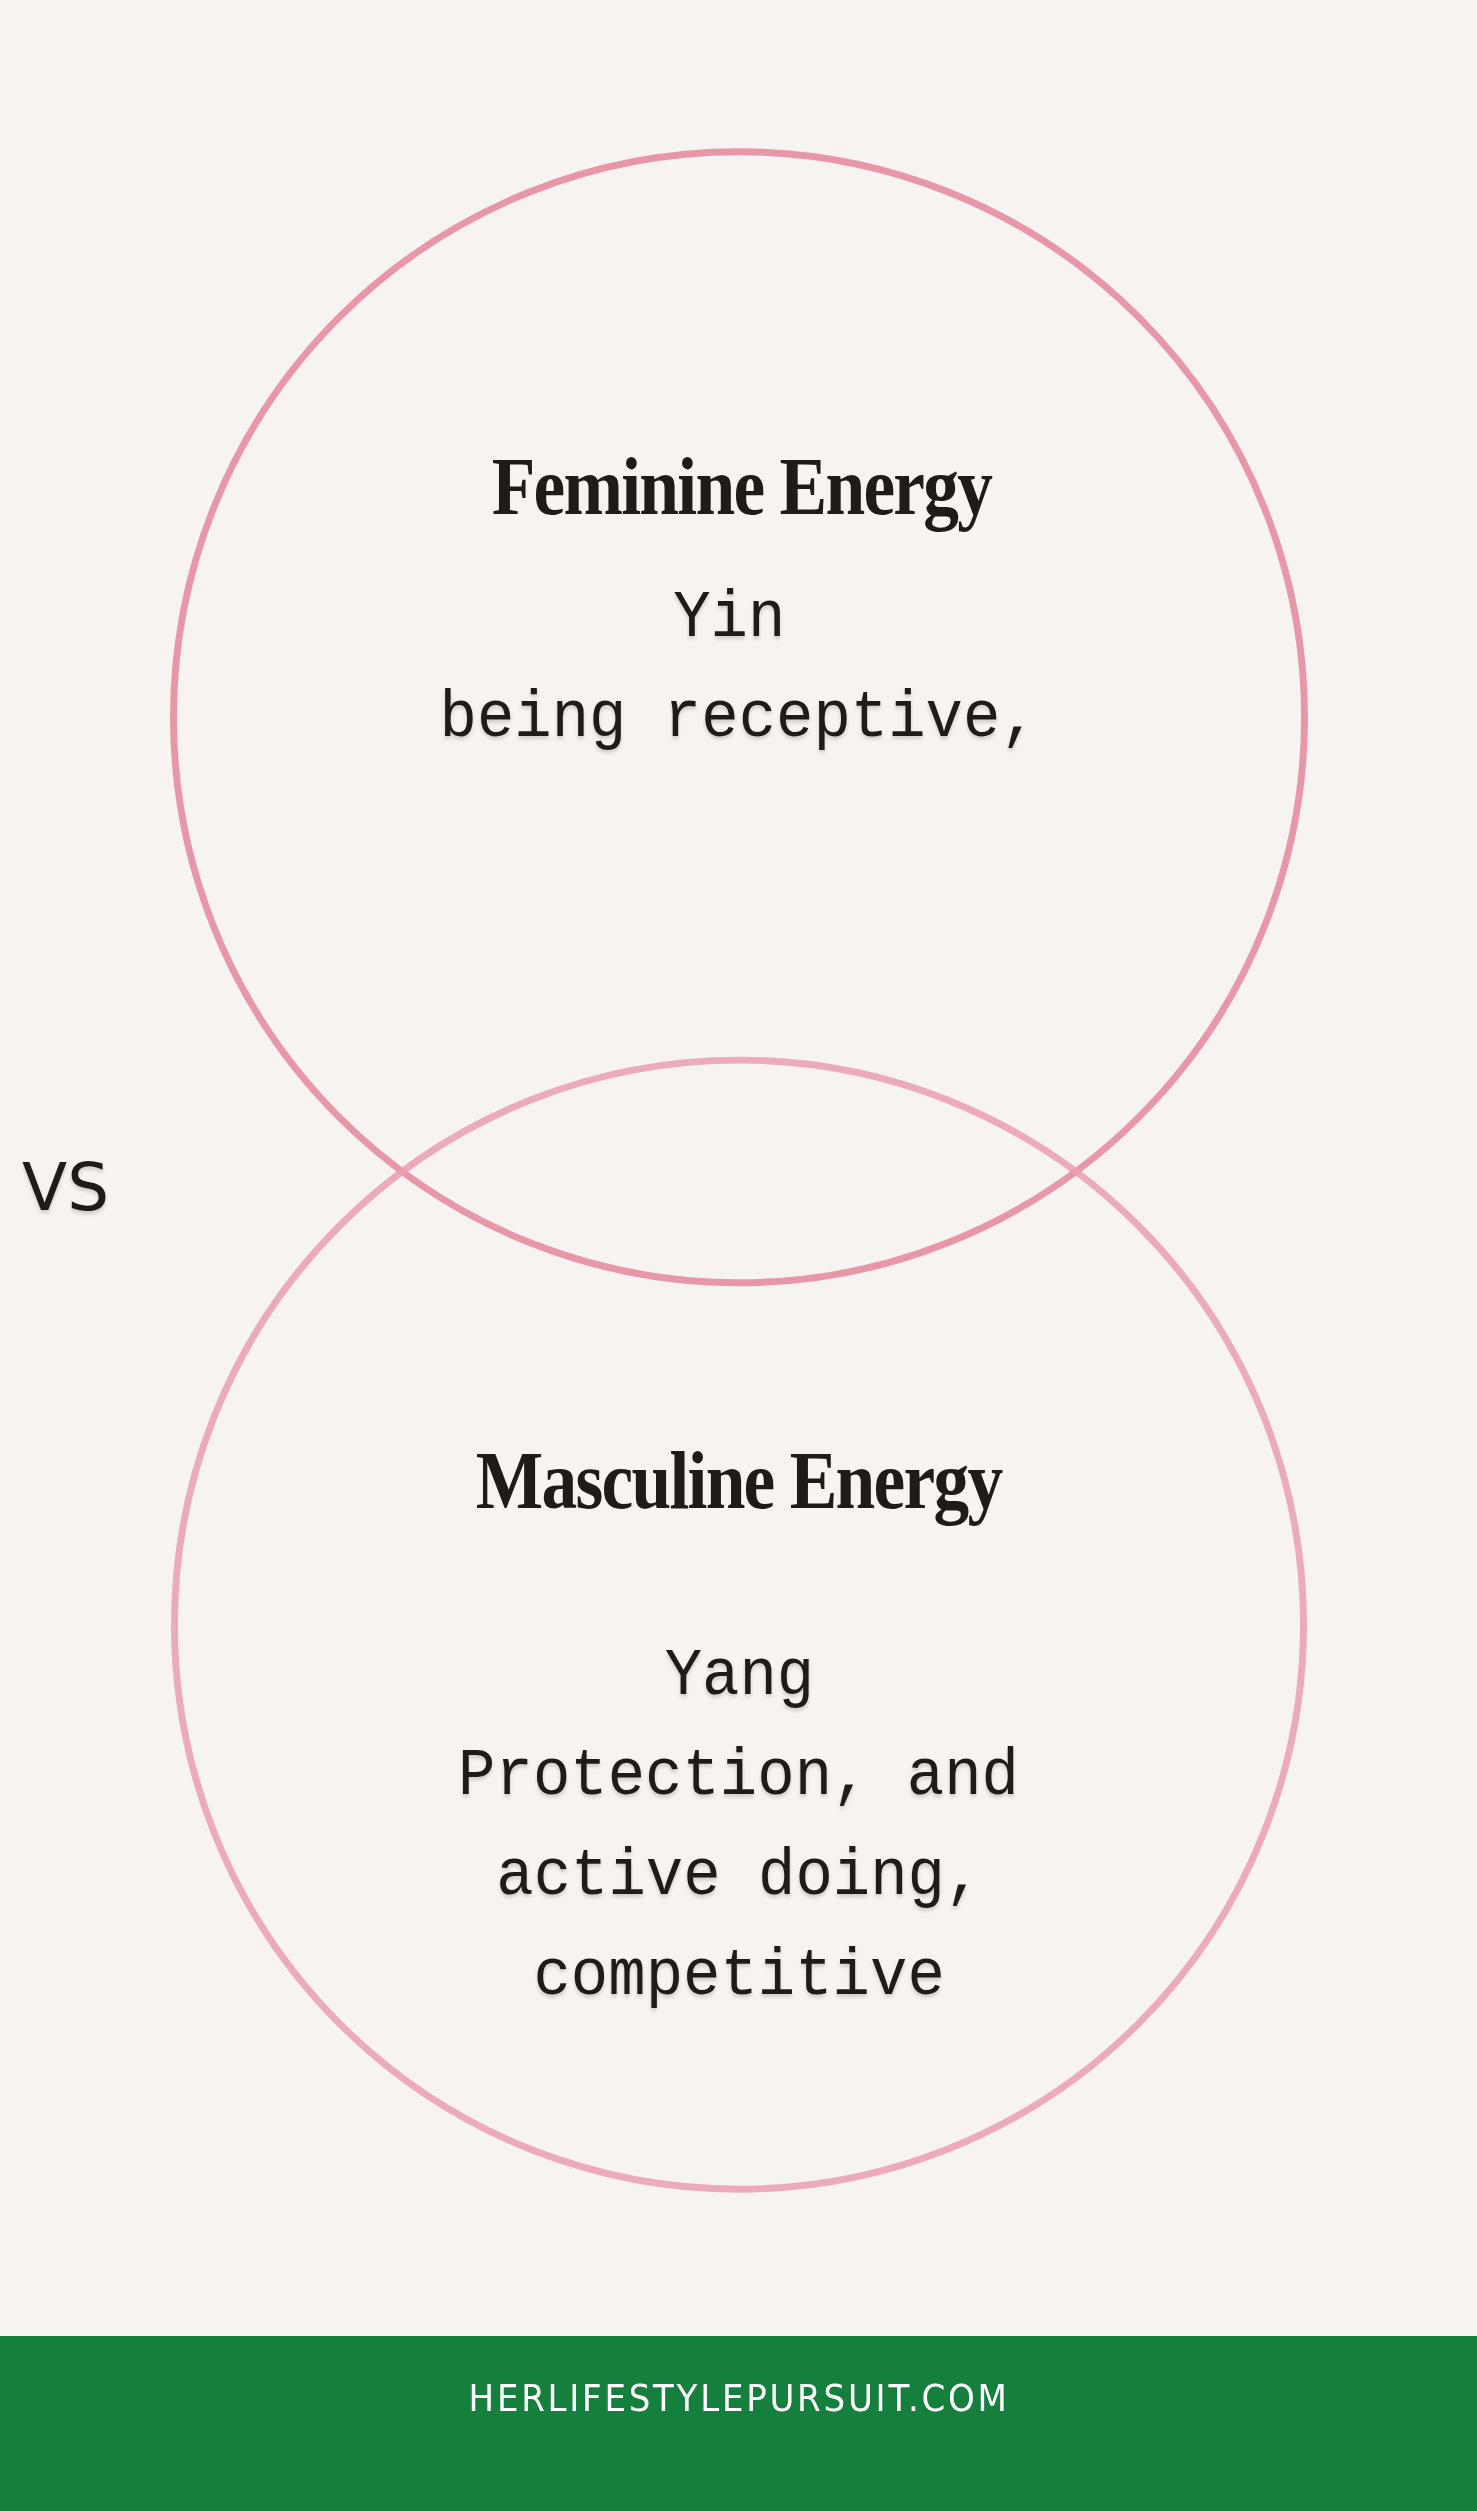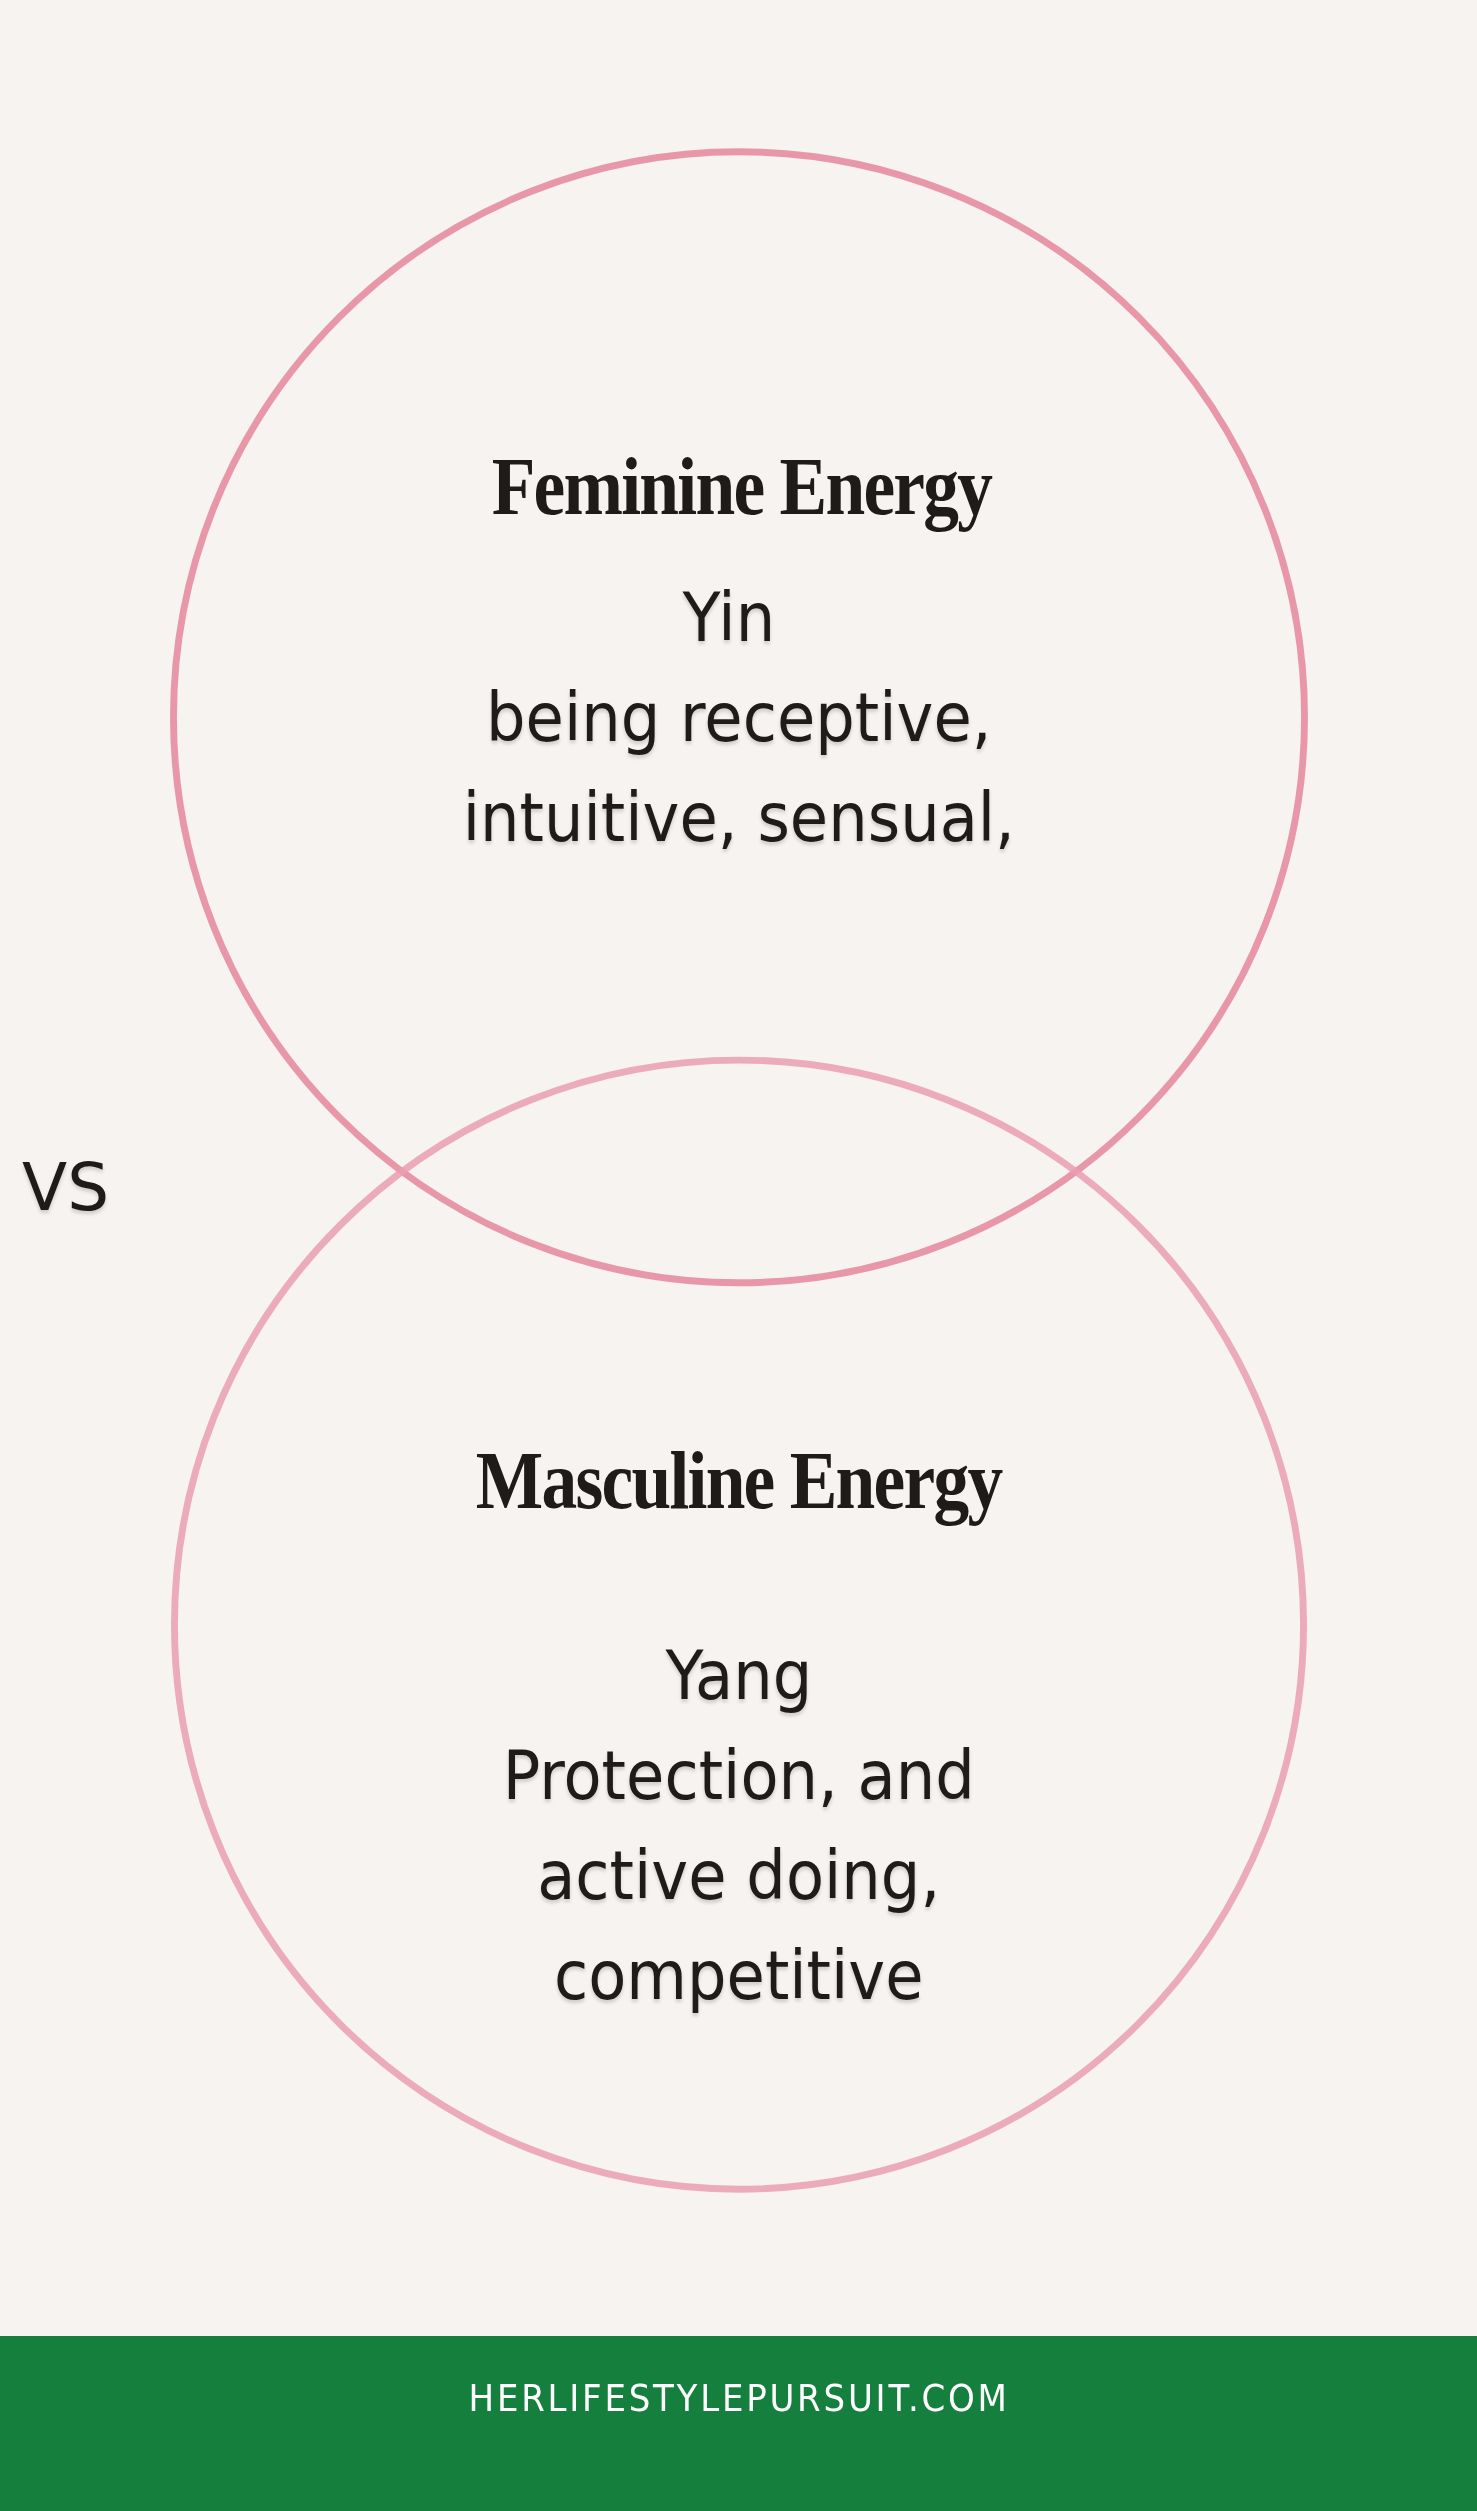--- a/index.html
+++ b/index.html
@@ -57,20 +57,21 @@
       font-weight: normal;
       font-size: 67px;
       line-height: 100px;
       color: #1F1B18;
       text-shadow: 0 3px 3.9px rgba(0,0,0,0.16);
       letter-spacing: 0px;
     }
     .body-text .line {
       display: block;
       white-space: nowrap;
+      font-family: Liberation Mono, monospace;
     }
     .body-text .line span {
       display: inline-block;
       transform: scaleX(0.93);
     }
     .body-feminine { top: 568px; padding-left: 0; }
     .body-feminine .line:first-child { padding-right: 19.7px; }
     .body-masculine { top: 1626px; }
 
     .vs-label {
@@ -124,21 +125,20 @@
   </svg>
 </div>
 
 <div class="heading heading-feminine">
   <span>Feminine Energy</span>
 </div>
 
 <div class="body-text body-feminine">
   <span class="line"><span>Yin</span></span>
   <span class="line"><span>being receptive,</span></span>
-  <span class="line"><span>intuitive, sensual,</span></span>
 </div>
 
 <div class="vs-label">VS</div>
 
 <div class="heading heading-masculine">
   <span>Masculine Energy</span>
 </div>
 
 <div class="body-text body-masculine">
   <span class="line"><span>Yang</span></span>

